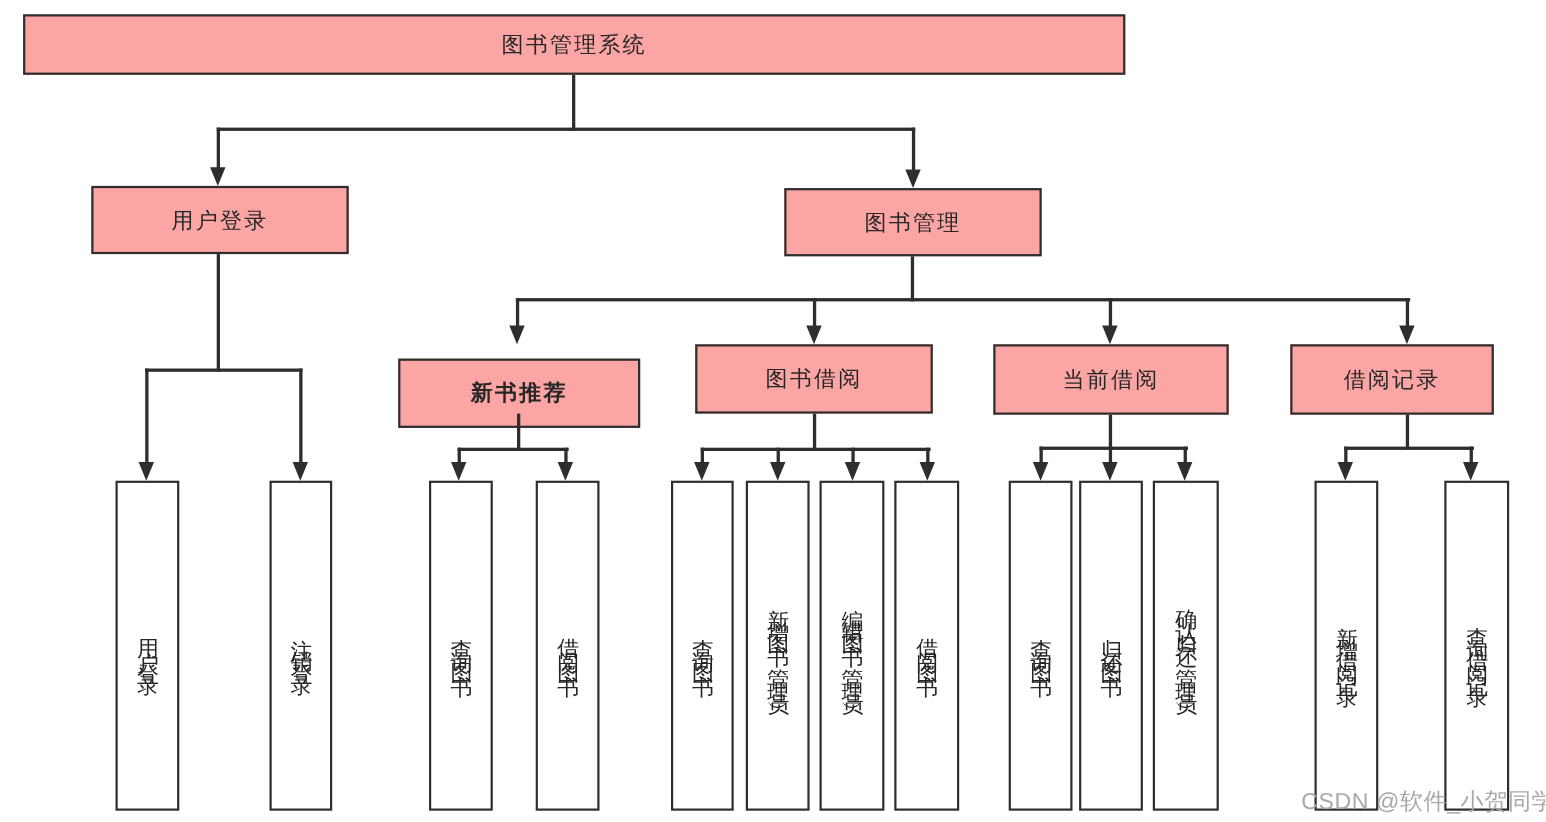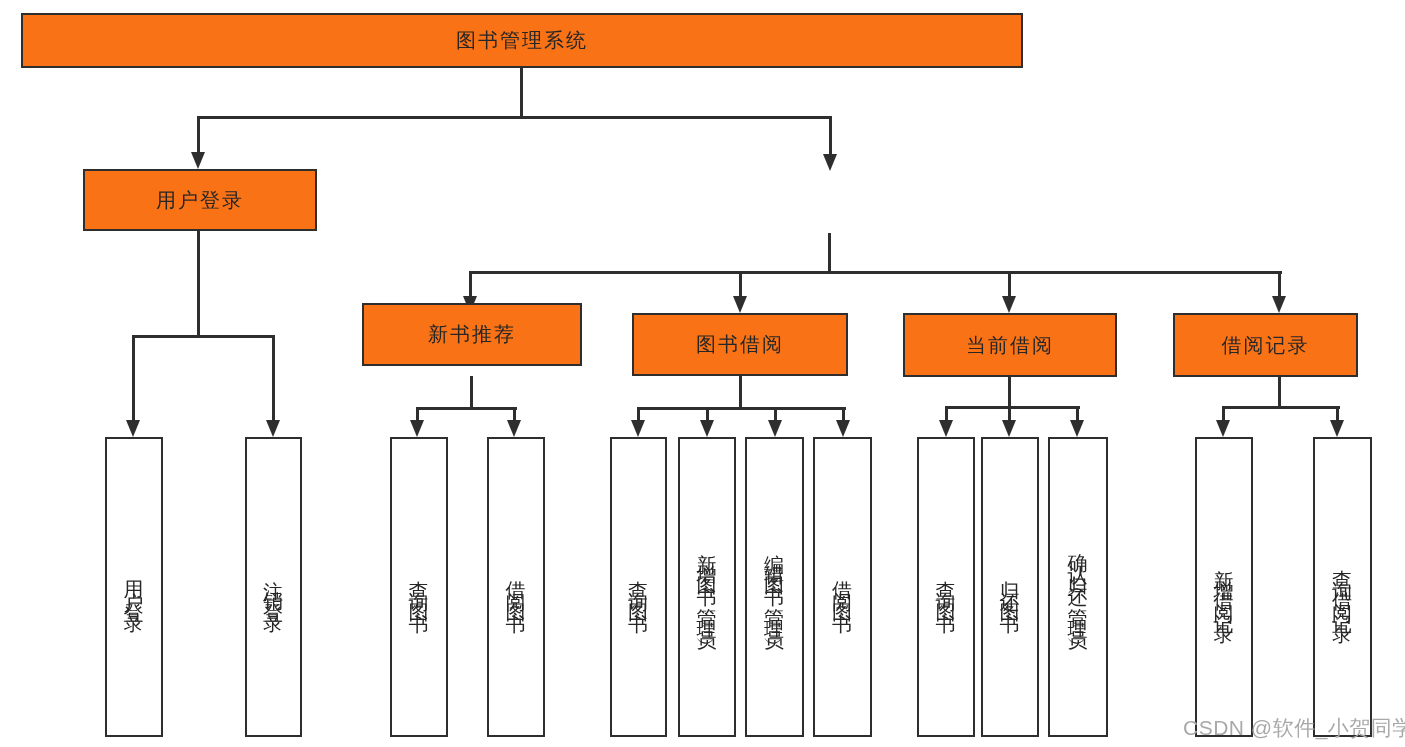--- a/index.html
+++ b/index.html
@@ -9,21 +9,21 @@
     height: 747px;
     background: #ffffff;
     font-family: "Liberation Sans", sans-serif;
     color: #262626;
     overflow: hidden;
   }
   .box {
     position: absolute;
     box-sizing: border-box;
     border: 2.5px solid #2e2e2e;
-    background: #f97316;
+    background: #fca5a5;
     display: flex;
     align-items: center;
     justify-content: center;
     font-size: 20px;
     letter-spacing: 2px;
     color: #262626;
   }
   .vbox {
     position: absolute;
     box-sizing: border-box;
@@ -79,41 +79,44 @@
 
   <div class="vline" style="left:520px; top:68px; height:51px;"></div>
   <div class="hline" style="left:197px; top:116px; width:635px;"></div>
   <div class="vline" style="left:197px; top:116px; height:37px;"></div>
   <div class="arrow" style="left:191px; top:152px;"></div>
   <div class="vline" style="left:829px; top:116px; height:39px;"></div>
   <div class="arrow" style="left:823px; top:154px;"></div>
 
   <div class="box" style="left:83px; top:169px; width:234px; height:62px;">
     <span>用户登录</span>
+  </div>
+  <div class="box" style="left:713px; top:171px; width:234px; height:62px;">
+    <span>图书管理</span>
   </div>
 
   <div class="vline" style="left:197px; top:231px; height:107px;"></div>
   <div class="hline" style="left:132px; top:335px; width:143px;"></div>
   <div class="vline" style="left:132px; top:335px; height:86px;"></div>
   <div class="arrow" style="left:126px; top:420px;"></div>
   <div class="vline" style="left:272px; top:335px; height:86px;"></div>
   <div class="arrow" style="left:266px; top:420px;"></div>
 
   <div class="vline" style="left:828px; top:233px; height:41px;"></div>
   <div class="hline" style="left:469px; top:271px; width:813px;"></div>
   <div class="vline" style="left:469px; top:271px; height:27px;"></div>
   <div class="arrow" style="left:463px; top:296px;"></div>
   <div class="vline" style="left:739px; top:271px; height:27px;"></div>
   <div class="arrow" style="left:733px; top:296px;"></div>
   <div class="vline" style="left:1008px; top:271px; height:27px;"></div>
   <div class="arrow" style="left:1002px; top:296px;"></div>
   <div class="vline" style="left:1278px; top:271px; height:27px;"></div>
   <div class="arrow" style="left:1272px; top:296px;"></div>
 
-  <div class="box" style="left:362px; top:303px; width:220px; height:63px;">
+  <div class="box" style="left:362px; top:326px; width:220px; height:63px;font-weight:bold;">
     <span>新书推荐</span>
   </div>
   <div class="box" style="left:903px; top:313px; width:214px; height:64px;">
     <span>当前借阅</span>
   </div>
   <div class="box" style="left:632px; top:313px; width:216px; height:63px;">
     <span>图书借阅</span>
   </div>
   <div class="box" style="left:1173px; top:313px; width:185px; height:64px;">
     <span>借阅记录</span>

